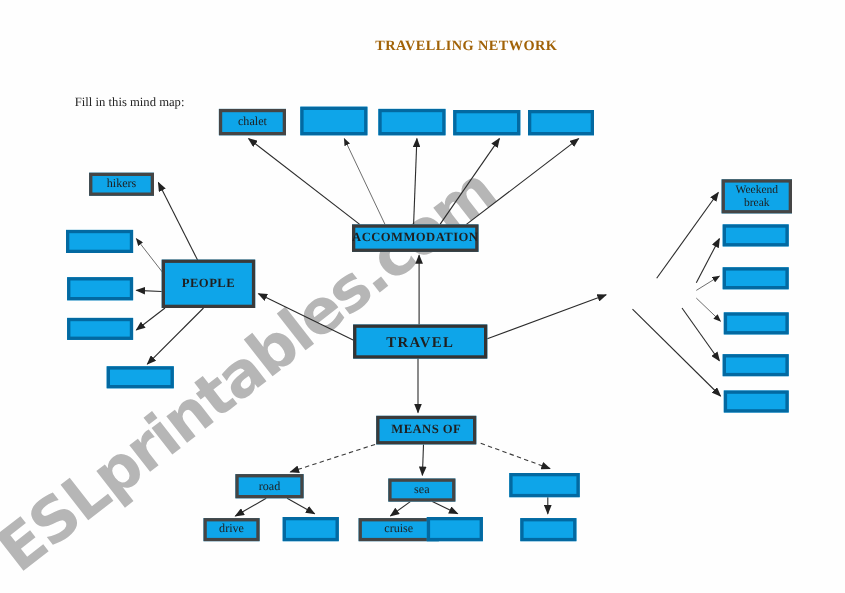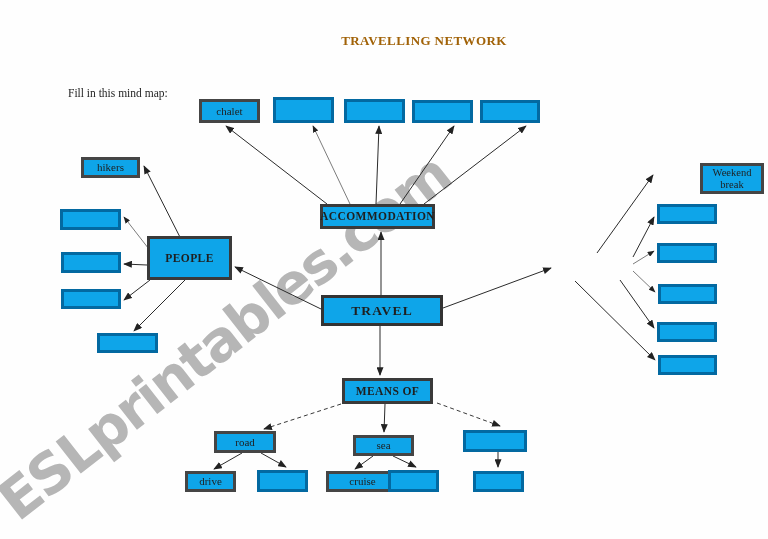--- a/index.html
+++ b/index.html
@@ -84,21 +84,21 @@
   <div class="box hub" style="left:147px;top:236px;width:85px;height:44px;">PEOPLE</div>
   <div class="box center-hub" style="left:321px;top:295px;width:122px;height:31px;">TRAVEL</div>
   <div class="box hub" style="left:342px;top:378px;width:91px;height:26px;">MEANS OF</div>
 
   <div class="box labeled" style="left:81px;top:157px;width:59px;height:21px;">hikers</div>
   <div class="box" style="left:60px;top:209px;width:61px;height:21px;"></div>
   <div class="box" style="left:61px;top:252px;width:60px;height:21px;"></div>
   <div class="box" style="left:61px;top:289px;width:60px;height:20px;"></div>
   <div class="box" style="left:97px;top:333px;width:61px;height:20px;"></div>
 
-  <div class="box labeled wb" style="left:656px;top:163px;width:64px;height:31px;margin-left:44px;">Weekend break</div>
+  <div class="box labeled wb" style="left:656px;top:163px;width:64px;height:31px;">Weekend break</div>
   <div class="box" style="left:657px;top:204px;width:60px;height:20px;"></div>
   <div class="box" style="left:657px;top:243px;width:60px;height:20px;"></div>
   <div class="box" style="left:658px;top:284px;width:59px;height:20px;"></div>
   <div class="box" style="left:657px;top:322px;width:60px;height:20px;"></div>
   <div class="box" style="left:658px;top:355px;width:59px;height:20px;"></div>
 
   <div class="box labeled" style="left:214px;top:431px;width:62px;height:22px;">road</div>
   <div class="box labeled" style="left:353px;top:435px;width:61px;height:21px;">sea</div>
   <div class="box" style="left:463px;top:430px;width:64px;height:22px;"></div>
   <div class="box labeled" style="left:185px;top:471px;width:51px;height:21px;text-align:right;">drive</div>

